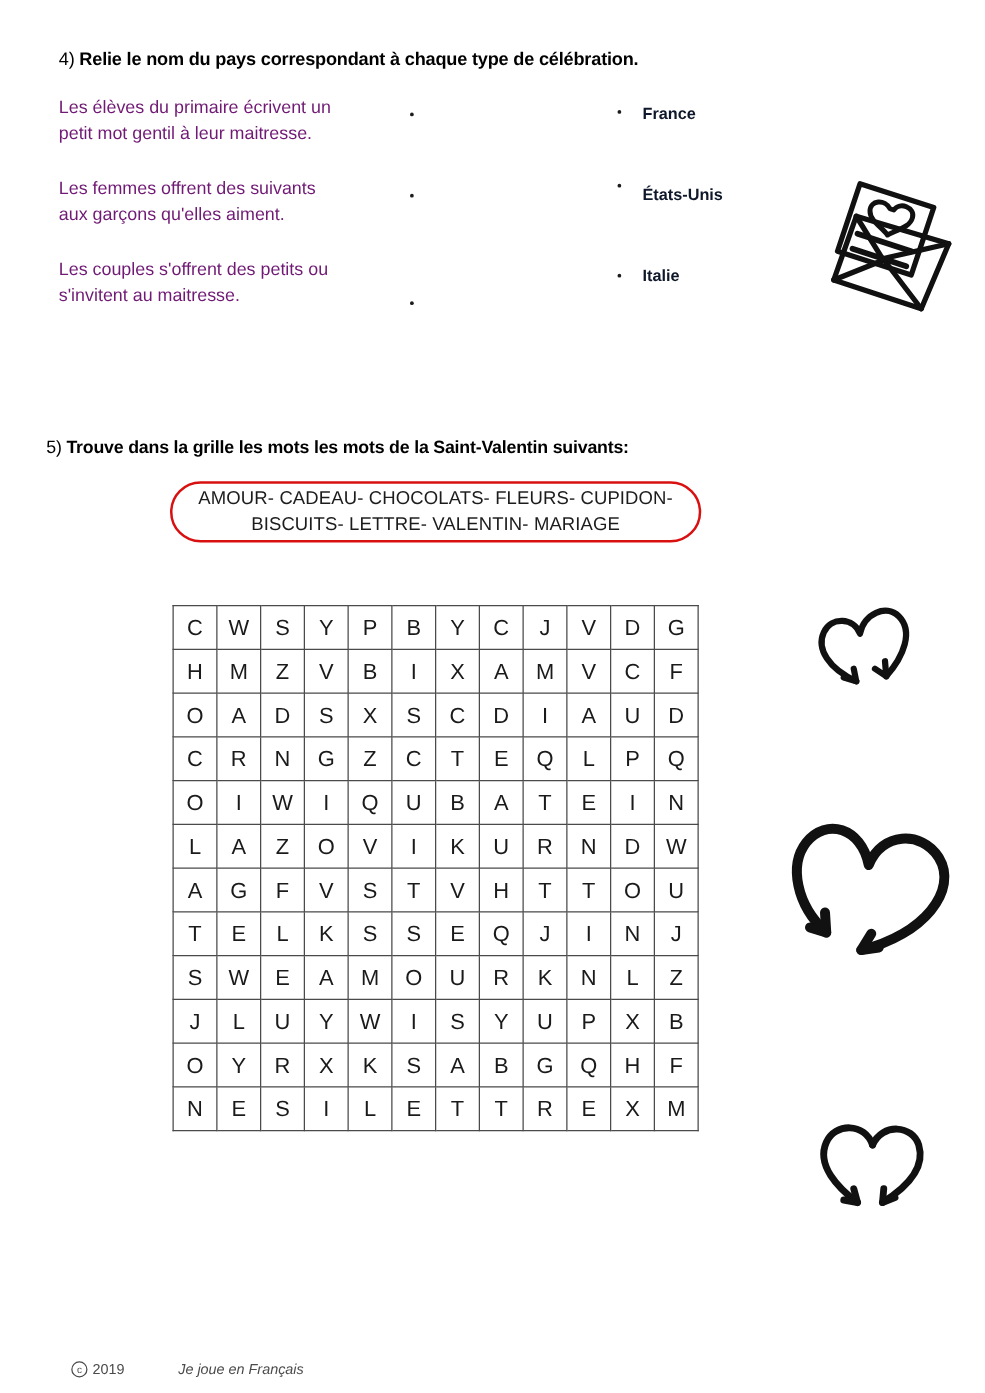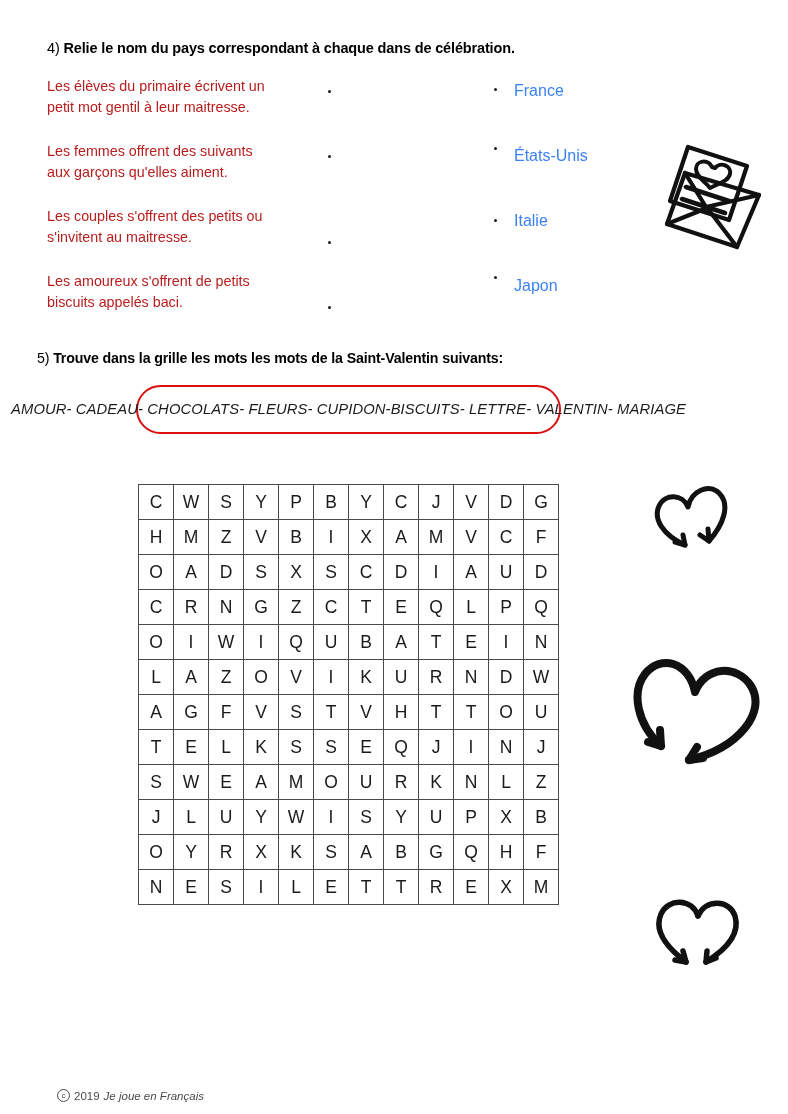--- a/index.html
+++ b/index.html
@@ -43,42 +43,43 @@
     position: relative;
     height: 65px;
   }
   .match-left {
     position: absolute;
     left: 0;
     top: 0;
     width: 270px;
     font-size: 14.3px;
     line-height: 21px;
-    color: #b91c1c;
+    color: #701a75;
   }
   .match-dot-left {
     position: absolute;
     width: 3px;
     height: 3px;
     background: #1c1c1c;
     border-radius: 50%;
   }
   .match-dot-right {
     position: absolute;
     width: 3px;
     height: 3px;
     background: #1c1c1c;
     border-radius: 50%;
   }
   .match-right {
     position: absolute;
-    font-size: 16px;
+    font-size: 13px;
     line-height: 21px;
-    color: #3b82f6;
+    color: #0f172a;
     white-space: nowrap;
+    font-weight: bold;
   }
 
   
   .ex5-heading {
     position: absolute;
     left: 37px;
     top: 350px;
     font-size: 14.2px;
     font-weight: bold;
     letter-spacing: -0.15px;
@@ -91,24 +92,23 @@
   .wordbox {
     position: absolute;
     left: 136px;
     top: 385px;
     width: 425px;
     height: 49px;
     border: 2.6px solid #d81010;
     border-radius: 26px;
     box-sizing: border-box;
     display: flex;
-    flex-direction: row;
+    flex-direction: column;
     align-items: center;
     justify-content: center;
-    font-style: italic;
   }
   .wordbox-line {
     font-size: 14.8px;
     line-height: 21px;
     color: #1c1c1c;
     letter-spacing: 0.1px;
     white-space: nowrap;
   }
 
   
@@ -151,30 +151,31 @@
     width: 11px;
     height: 11px;
     border: 1px solid #4a4a4a;
     border-radius: 50%;
     font-size: 8px;
     line-height: 11px;
     text-align: center;
   }
   .footer-brand {
     font-style: italic;
+    margin-left: 39px;
   }
 </style>
 </head>
 <body>
 
 <div class="page">
 
   <div class="ex4-heading">
     <span class="num">4)</span>
-    <span>Relie le nom du pays correspondant à chaque dans de célébration.</span>
+    <span>Relie le nom du pays correspondant à chaque type de célébration.</span>
   </div>
 
   <div class="match-area">
 
     <div class="match-row">
       <div class="match-left">
         <span>Les élèves du primaire écrivent un</span><br>
         <span>petit mot gentil à leur maitresse.</span>
       </div>
       <span class="match-dot-left" style="left:281px; top:14px;"></span>
@@ -195,29 +196,20 @@
     <div class="match-row">
       <div class="match-left">
         <span>Les couples s'offrent des petits ou</span><br>
         <span>s'invitent au maitresse.</span>
       </div>
       <span class="match-dot-left" style="left:281px; top:35px;"></span>
       <span class="match-dot-right" style="left:447px; top:13px;"></span>
       <span class="match-right" style="left:467px; top:4px;">Italie</span>
     </div>
 
-    <div class="match-row">
-      <div class="match-left">
-        <span>Les amoureux s'offrent de petits</span><br>
-        <span>biscuits appelés baci.</span>
-      </div>
-      <span class="match-dot-left" style="left:281px; top:35px;"></span>
-      <span class="match-dot-right" style="left:447px; top:5px;"></span>
-      <span class="match-right" style="left:467px; top:4px;">Japon</span>
-    </div>
 
   </div>
 
   <div class="ex5-heading">
     <span class="num">5)</span>
     <span>Trouve dans la grille les mots les mots de la Saint-Valentin suivants:</span>
   </div>
 
   <div class="wordbox">
     <div class="wordbox-line">AMOUR- CADEAU- CHOCOLATS- FLEURS- CUPIDON-</div>

